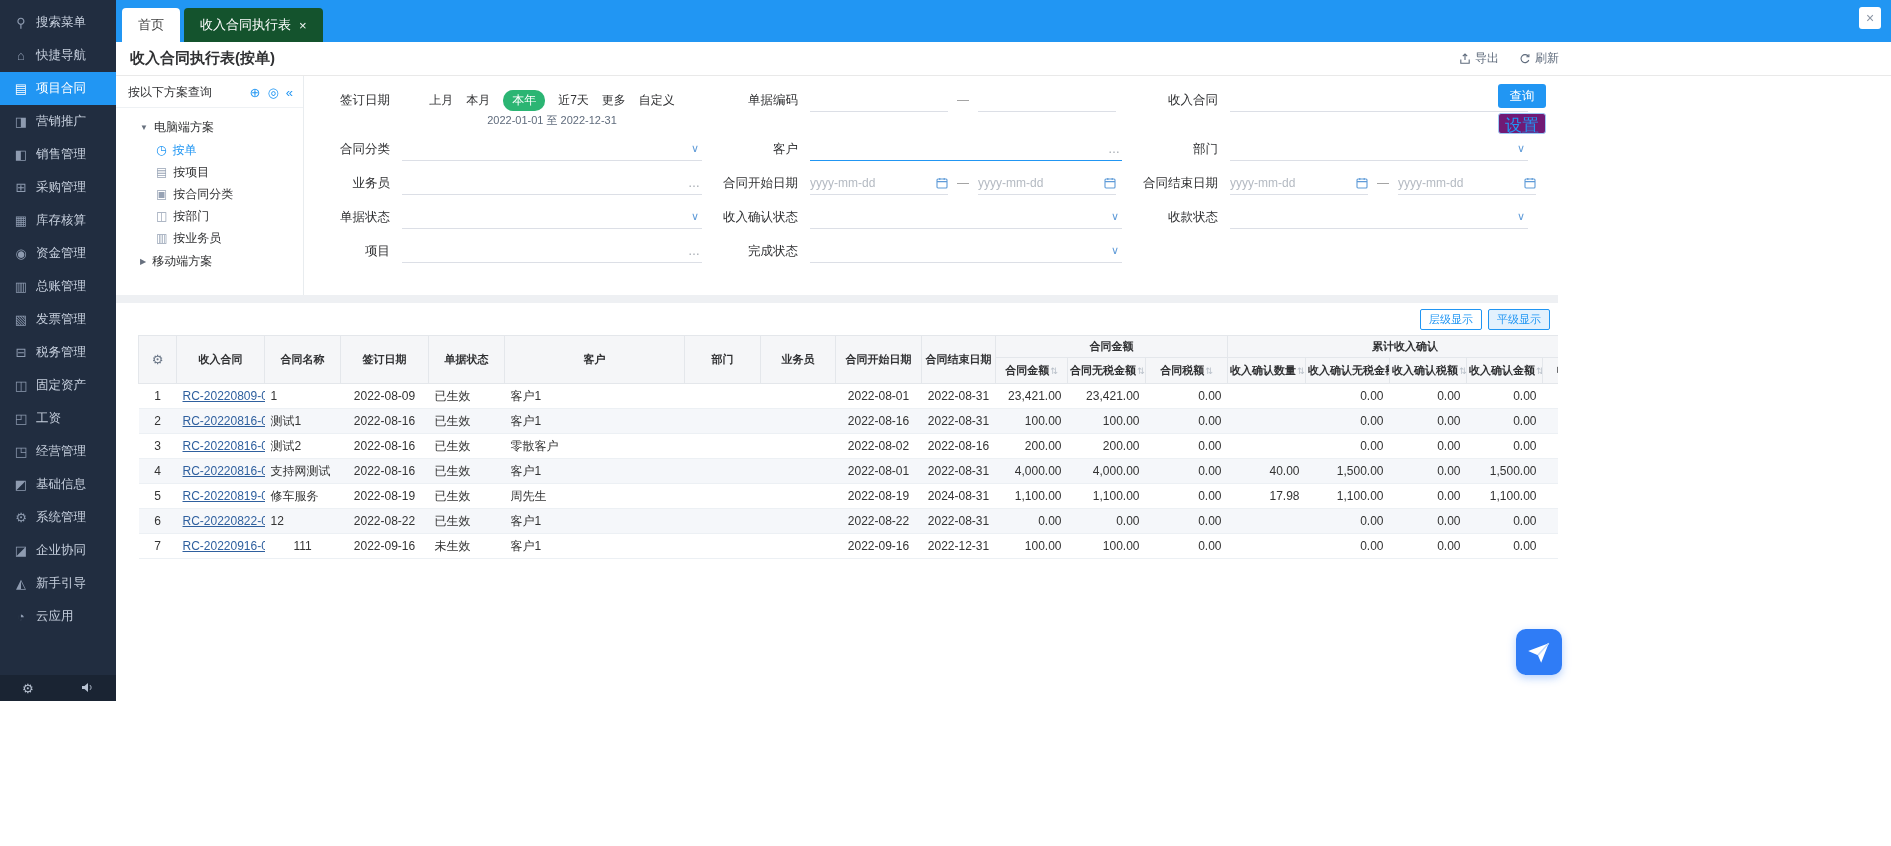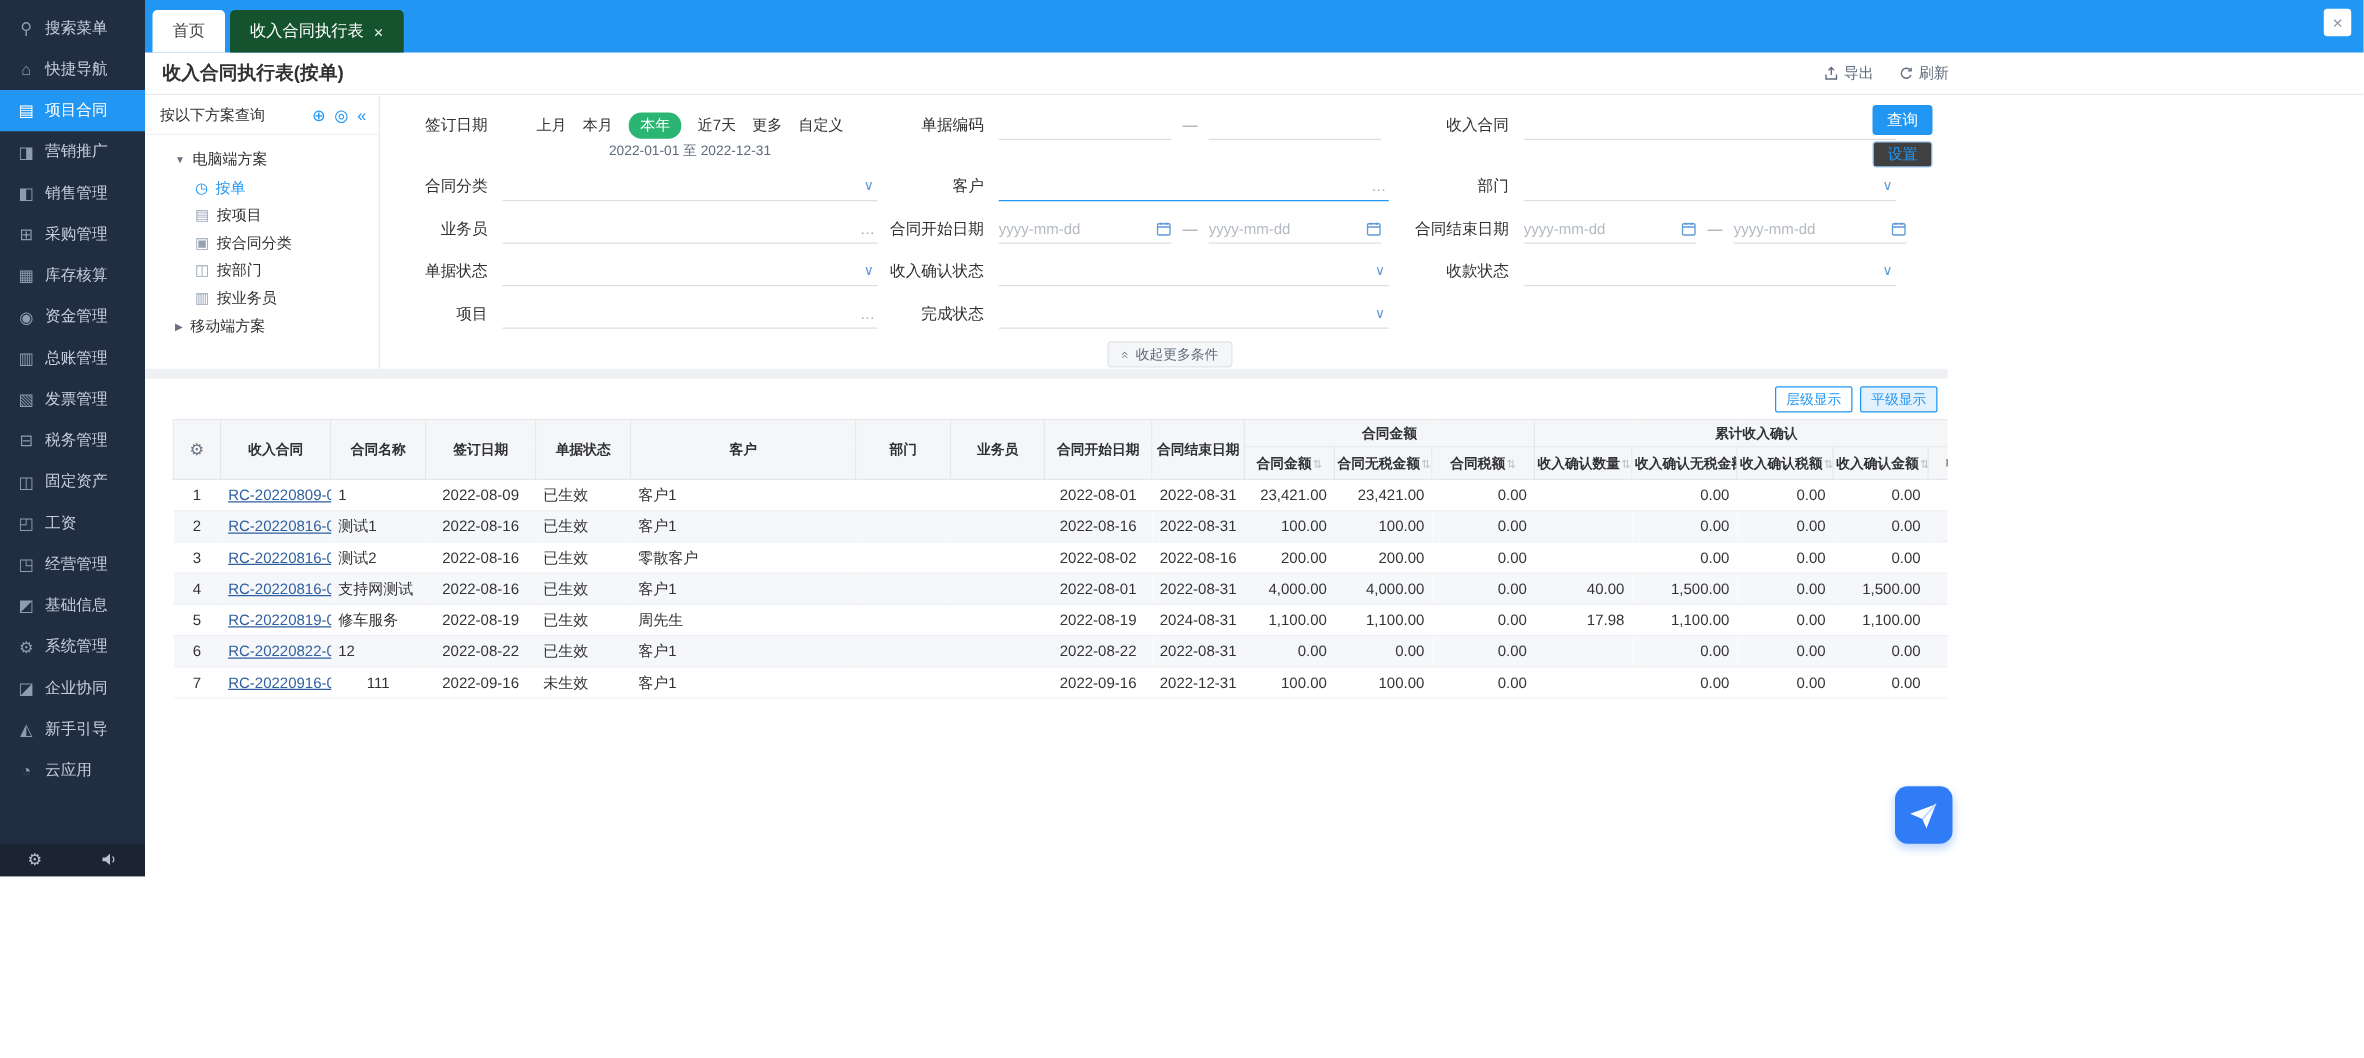--- a/index.html
+++ b/index.html
@@ -44,40 +44,40 @@
   .tleaf .ti{margin-right:6px;color:#97a3b5;font-size:12px}
   .tleaf.active{color:#2196f3}
   .tleaf.active .ti{color:#2196f3}
 
   
   .filter-panel{width:1254px;position:relative;padding:10px 0 0 10px}
   .frow{display:flex;align-items:center;height:34px}
   .frow.first{height:46px;align-items:flex-start;padding-top:2px}
   .f-label{width:88px;text-align:right;padding-right:12px;font-size:12.5px;color:#303133;line-height:24px;flex-shrink:0;white-space:nowrap}
   .f-field{display:flex;align-items:center}
-  .wa{width:300px;margin-right:9px}
+  .wa{width:300px;margin-right:20px}
   .wb{width:312px;margin-right:20px}
   .wc{width:298px}
   .col-fill{display:flex;flex-direction:column}
   .uline{border-bottom:1px solid #dcdfe6;height:24px;flex:1;display:flex;align-items:center;min-width:0}
   .uline input{border:none;outline:none;background:transparent;flex:1;font-size:12px;min-width:0;color:#333}
   .uline input::placeholder{color:#b4bac2}
   .suffix{color:#a0a6ad;font-size:12px;padding:0 2px;cursor:pointer}
   .chev{color:#5f9bd8;font-size:11px;padding:0 3px;cursor:pointer}
   .uline.focusd{border-bottom:1px solid #2196f3}
   .half{width:138px;flex:none}
   .dfield{width:138px;flex:none}
   .dash{color:#999;padding:0 9px;font-size:12px}
   .quick{display:flex;align-items:center;gap:13px;font-size:12px;color:#303133;height:24px}
   .qp{cursor:pointer;white-space:nowrap}
   .qp.active{background:#2bb573;color:#fff;border-radius:10px;padding:2px 9px}
   .range-sub{font-size:11px;color:#5f6b7c;margin-top:1px}
   .fbtns{position:absolute;top:8px;right:12px;display:flex;flex-direction:column;gap:5px;align-items:flex-end}
   .btn-q{width:48px;height:24px;background:#2196f3;color:#fff;font-size:12.5px;border:none;border-radius:3px;cursor:pointer}
-  .btn-s{width:48px;height:21px;background:#404040;color:#2196f3;font-size:12px;border:1px solid #9fc9f5;border-radius:3px;cursor:pointer}
+  .btn-s{width:48px;height:21px;background:#701a75;color:#2196f3;font-size:17px;border:1px solid #9fc9f5;border-radius:3px;cursor:pointer}
   .collapse-row{display:flex;justify-content:center;margin-top:5px}
   .collapse-pill{font-size:11px;color:#5f6b7c;background:#f5f6f8;border:1px solid #e0e3e8;border-radius:3px;padding:2px 10px;display:flex;align-items:center;gap:5px;cursor:pointer}
   .cp-ico{display:inline-block;transform:rotate(90deg);font-size:11px;color:#8a94a3}
 
   .band{height:8px;background:#eef0f3;width:1442px;flex-shrink:0}
   .lower{width:1442px;background:#fff;flex:1;min-height:0}
   .t-toolbar{display:flex;justify-content:flex-end;padding:6px 8px 5px 0;gap:6px}
   .tg{font-size:11px;border:1px solid #2196f3;color:#2196f3;border-radius:2px;padding:2px 8px;background:#fff;cursor:pointer}
   .tg.active{background:#e3f1fd}
 
@@ -403,26 +403,20 @@
             </div>
             <span class="f-label">完成状态</span>
             <div class="f-field wb">
               <div class="uline">
                 <input style="">
                 <span class="chev">∨</span>
               </div>
             </div>
           </div>
 
-          <div class="collapse-row">
-            <button class="collapse-pill">
-              <span class="cp-ico">«</span>
-              <span>收起更多条件</span>
-            </button>
-          </div>
 
           <div class="fbtns">
             <button class="btn-q">查询</button>
             <button class="btn-s">设置</button>
           </div>
         </section>
       </div>
 
       <div class="band"></div>
 

